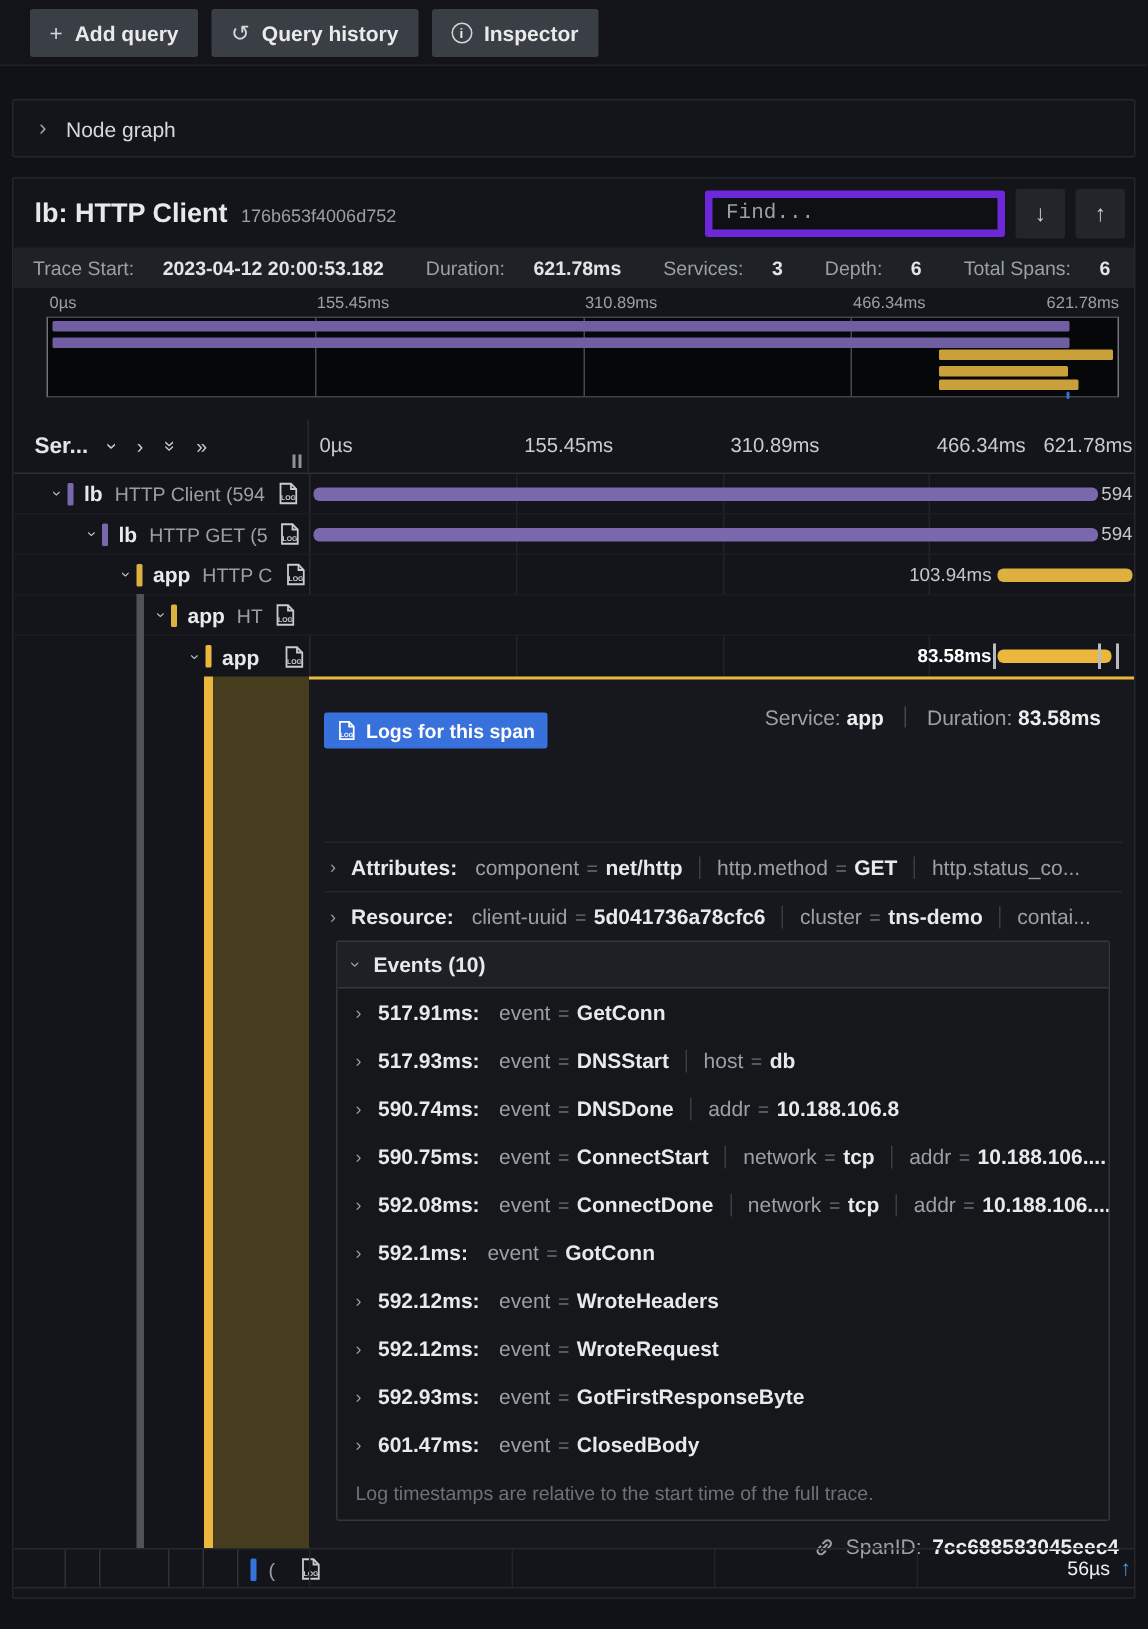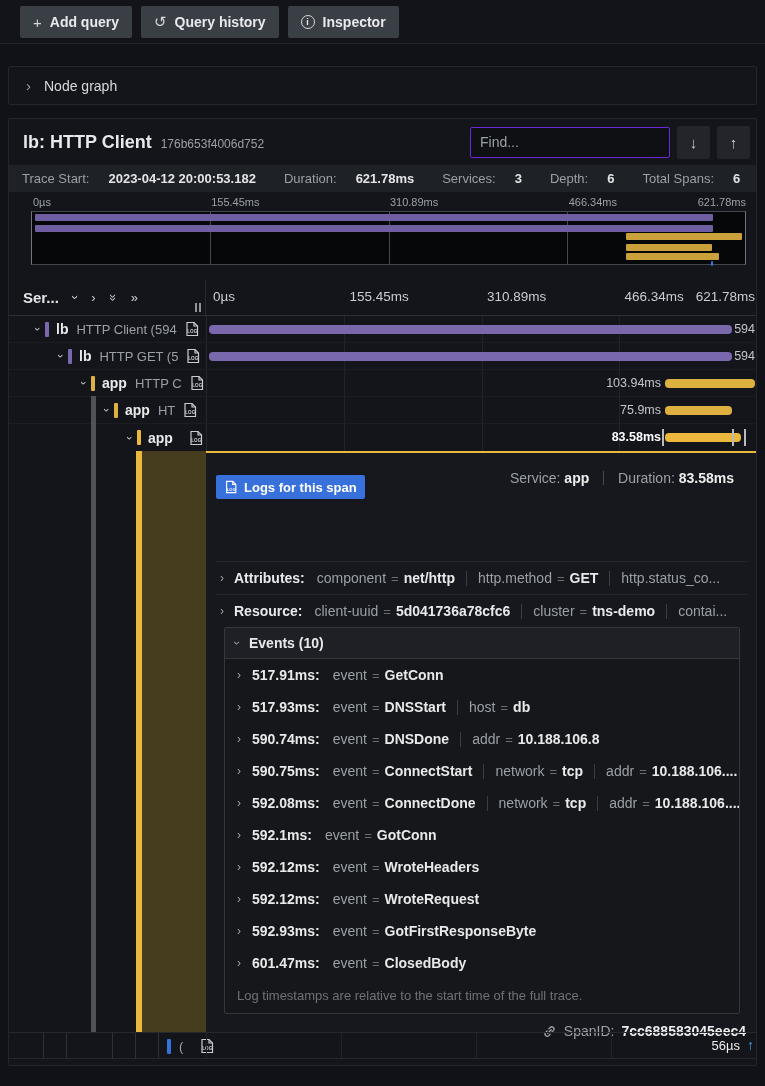--- a/index.html
+++ b/index.html
@@ -17,21 +17,21 @@
   .rot90 { display:inline-block; transform:rotate(90deg); }
   .node-title { font-size:14px; font-weight:500; color:#d8d9da; }
 
   
   .trace-panel { position:relative; width:749px; height:948px; margin:13px 0 0 8px; background:#13151a; border:1px solid #24262c; border-radius:2px; overflow:hidden; }
 
   .trace-head { height:46px; display:flex; align-items:center; padding:0 6px 0 14px; }
   .trace-title { font-size:18px; font-weight:700; color:#e7e8e9; }
   .trace-id { font-size:12px; color:#9aa0a6; margin-left:9px; margin-top:3px; }
   .spacer { flex:1; }
-  .find-input { width:200px; height:31px; background:#0e1014; border:1px solid #6d28d9; border-radius:2px; color:#d8d9da; font-size:14px; padding:0 9px; font-family:Liberation Sans, sans-serif; }
+  .find-input { width:200px; height:31px; background:#0e1014; border:5px solid #6d28d9; border-radius:2px; color:#d8d9da; font-size:14px; padding:0 9px; font-family:Liberation Mono, monospace; }
   .find-input::placeholder { color:#9aa0a6; }
   .sq-btn { width:33px; height:33px; margin-left:7px; background:#23252b; border:none; border-radius:2px; color:#c9ccd0; font-size:15px; cursor:pointer; }
 
   .stats-bar { height:27px; background:#1e2126; display:flex; align-items:center; padding-left:13px; font-size:13px; gap:19px; white-space:nowrap; }
   .st-l { color:#9aa0a6; }
   .st-v { color:#e3e4e6; font-weight:700; margin-right:9px; }
 
   
   .mini-ticks { position:relative; height:16px; margin:3px 4px 0 22px; width:715px; font-size:11px; color:#9aa0a6; }
   .mini-ticks span { position:absolute; top:1px; }
@@ -267,27 +267,20 @@
       <div class="row-gutter" style="padding-left: 91px;">
         <span class="row-chev"><span class="rot90">›</span></span>
         <span class="svc-bar" style="background: rgb(221, 176, 63);"></span>
         <span class="svc-name">app</span>
         <span class="op-name">HT</span>
         <span class="log-ic"><svg viewBox="0 0 16 16" width="16" height="16">
               <path d="M3 1.5h7l3.5 3.5v9.5H3z" fill="none" stroke="#c7ccd1" stroke-width="1.2"></path>
               <path d="M10 1.5V5h3.5" fill="none" stroke="#c7ccd1" stroke-width="1.2"></path>
               <text x="8.3" y="12.4" font-size="4.6" fill="#c7ccd1" text-anchor="middle" font-family="inherit" font-weight="bold">LOG</text>
             </svg></span>
-      </div>
-      <div class="row-tl">
-        <div class="tl-grid" style="left:25%"></div>
-          <div class="tl-grid" style="left:50%"></div>
-          <div class="tl-grid" style="left:75%"></div>
-        <div class="tl-bar" style="left: 83.5%; width: 12.1%; background: rgb(221, 176, 63);"></div>
-        <span class="dur-label" style="right: 17.3%;">75.9ms</span>
       </div>
     </div>
 
     <div class="span-row" style="border-bottom:none">
       <div class="row-gutter" style="padding-left: 114px;">
         <span class="row-chev"><span class="rot90">›</span></span>
         <span class="svc-bar" style="background: rgb(236, 183, 61);"></span>
         <span class="svc-name">app</span>
         <span class="op-name"></span>
         <span class="log-ic"><svg viewBox="0 0 16 16" width="16" height="16">

